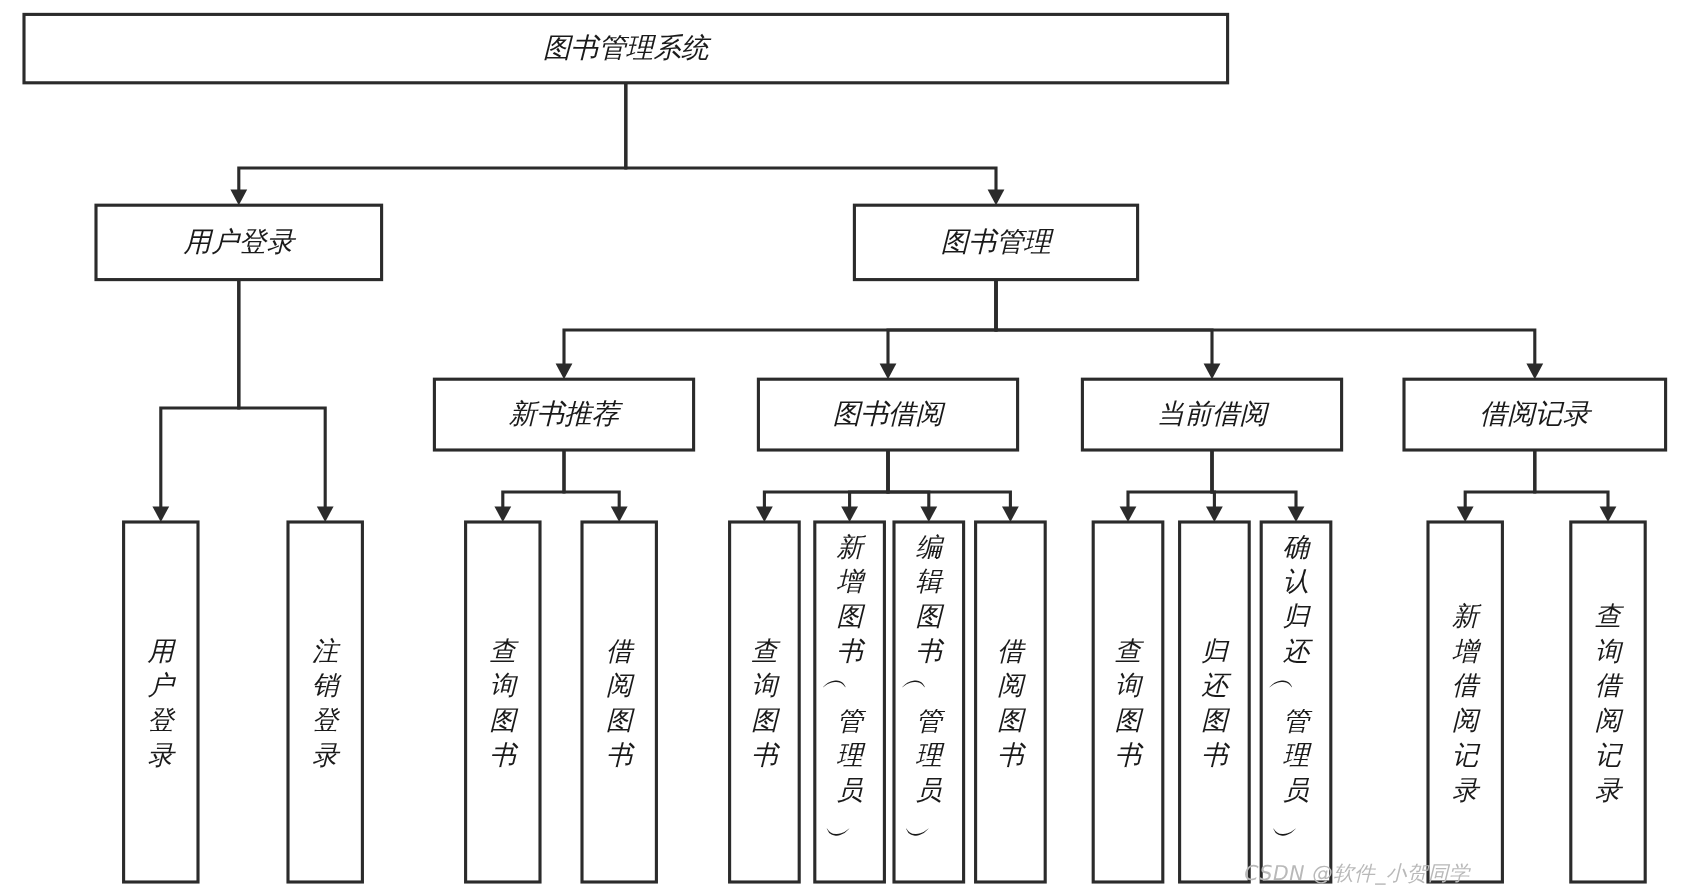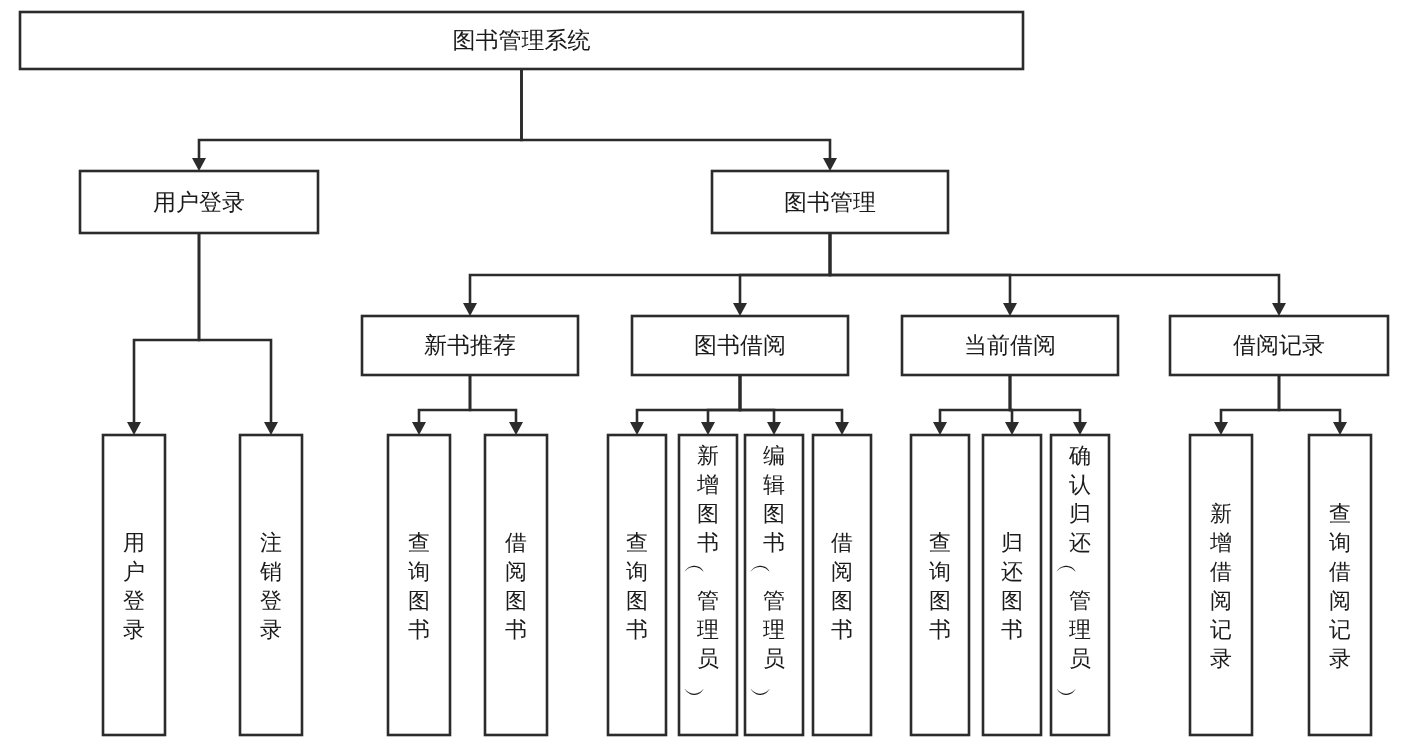--- a/index.html
+++ b/index.html
@@ -13,20 +13,21 @@
     font-family: "DejaVu Sans", "Liberation Sans", sans-serif;
     overflow: hidden;
     position: relative;
   }
   #diagram-root {
     position: absolute;
     left: 0;
     top: 0;
     width: 1239px;
     height: 747px;
+    font-style: italic;
   }
   svg.flow {
     display: block;
     width: 1405px;
     height: 747px;
   }
   .node-box {
     fill: #ffffff;
     stroke: #2b2b2b;
     stroke-width: 2.6;
@@ -192,13 +193,14 @@
         <g>
           <rect x="1190" y="435" width="62" height="300" class="node-box"></rect>
           <text x="1221" y="520.62" class="node-label-v"><tspan x="1221" dy="0">新</tspan><tspan x="1221" dy="29">增</tspan><tspan x="1221" dy="29">借</tspan><tspan x="1221" dy="29">阅</tspan><tspan x="1221" dy="29">记</tspan><tspan x="1221" dy="29">录</tspan></text>
         </g>
         <g>
           <rect x="1309" y="435" width="62" height="300" class="node-box"></rect>
           <text x="1340" y="520.62" class="node-label-v"><tspan x="1340" dy="0">查</tspan><tspan x="1340" dy="29">询</tspan><tspan x="1340" dy="29">借</tspan><tspan x="1340" dy="29">阅</tspan><tspan x="1340" dy="29">记</tspan><tspan x="1340" dy="29">录</tspan></text>
         </g>
       </g>
   </svg>
+  <div class="watermark-text">CSDN @软件_小贺同学</div>
 </div>
 
 </body></html>

